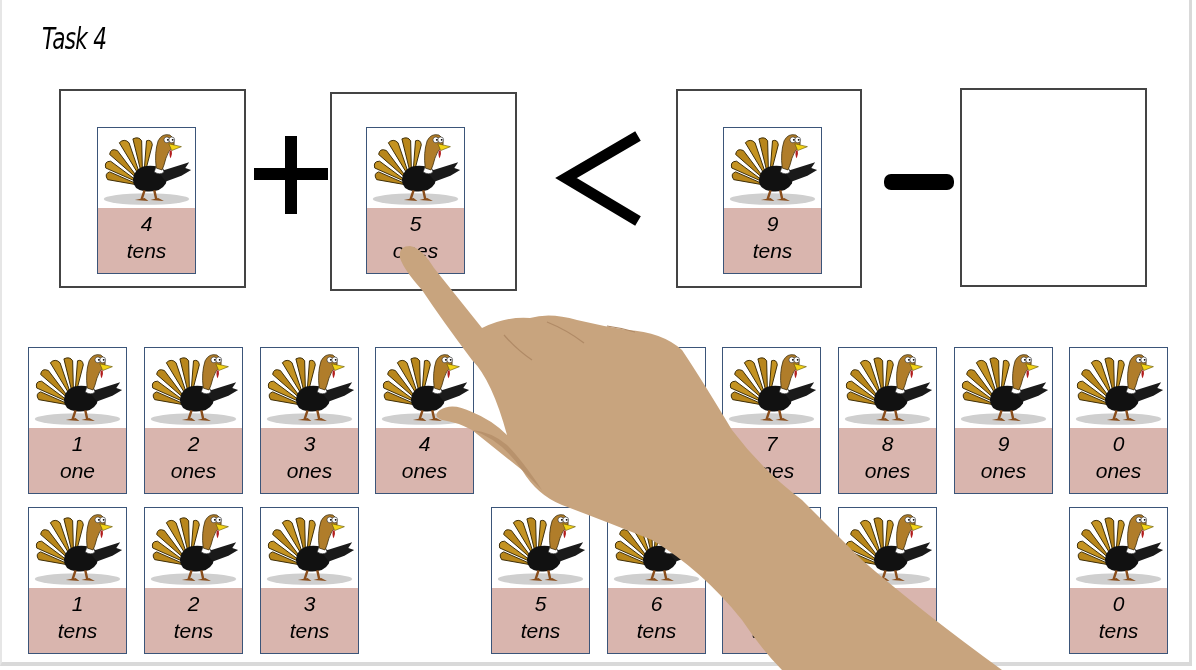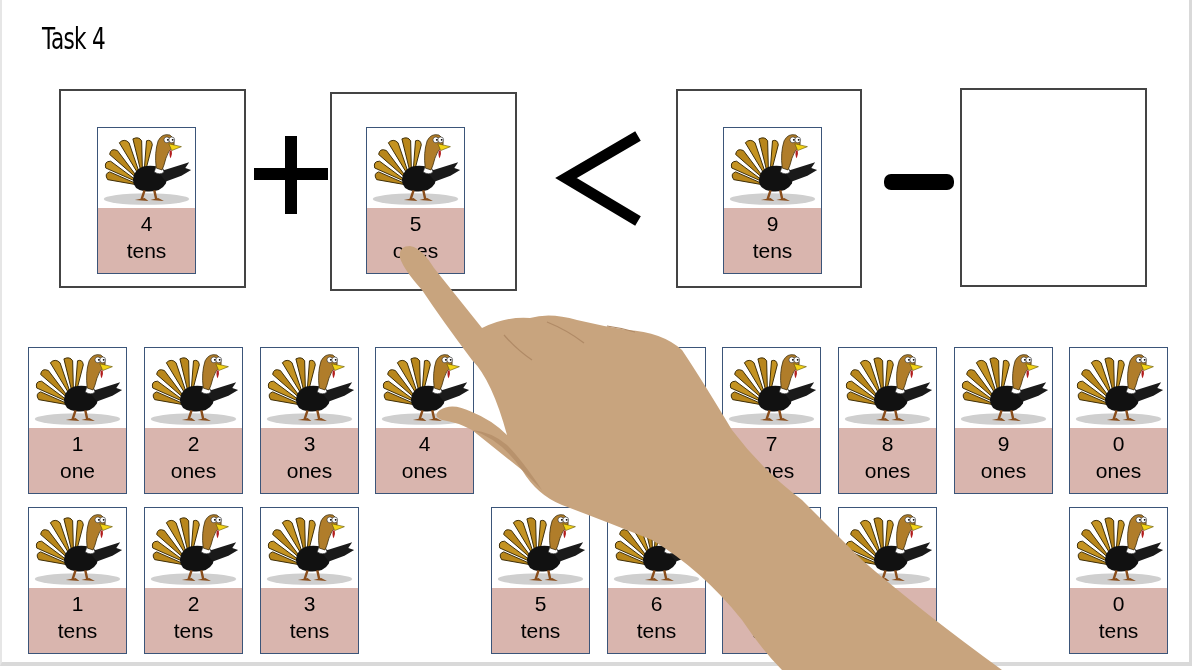--- a/index.html
+++ b/index.html
@@ -1,17 +1,17 @@
 <!DOCTYPE html>
 <html><head>
 <meta charset="utf-8">
 <style>
   html, body { margin:0; padding:0; }
   body { width:1196px; height:670px; position:relative; overflow:hidden; background:#ffffff; font-family:"Liberation Sans", sans-serif; }
-  .slide { position:absolute; left:0; top:0; width:1192px; height:666px; background:#fff; border-right:3px solid #d9d9d9; border-bottom:4px solid #d9d9d9; border-left:2px solid #e6e6e6; box-sizing:border-box; }
+  .slide { position:absolute; left:0; top:0; width:1192px; height:666px; background:#fff; border-right:3px solid #d9d9d9; border-bottom:4px solid #d9d9d9; border-left:2px solid #e6e6e6; box-sizing:border-box;font-style:italic; }
   .title { position:absolute; left:40px; top:24px; font-family:"DejaVu Sans", sans-serif; font-size:30px; letter-spacing:-1px; transform:scaleX(0.72); transform-origin:left top; color:#000; line-height:1; }
   .eqbox { position:absolute; border:2px solid #444; background:#fff; box-sizing:border-box; }
   .card { position:absolute; width:99px; height:147px; border:1.5px solid #3b5579; box-sizing:border-box; background:#fff; overflow:hidden; }
   .card .pic { position:absolute; left:0; top:0; width:100%; height:80px; background:#fff; }
   .card .lbl { position:absolute; left:0; top:80px; width:100%; bottom:0; background:#d9b5ae; text-align:center; color:#000; font-size:21px; line-height:27px; padding-top:2px; box-sizing:border-box; }
   .card .lbl span { display:block; }
   .op { position:absolute; }
   .hand { position:absolute; left:0; top:0; width:1196px; height:670px; pointer-events:none; }
 </style>
 </head>

